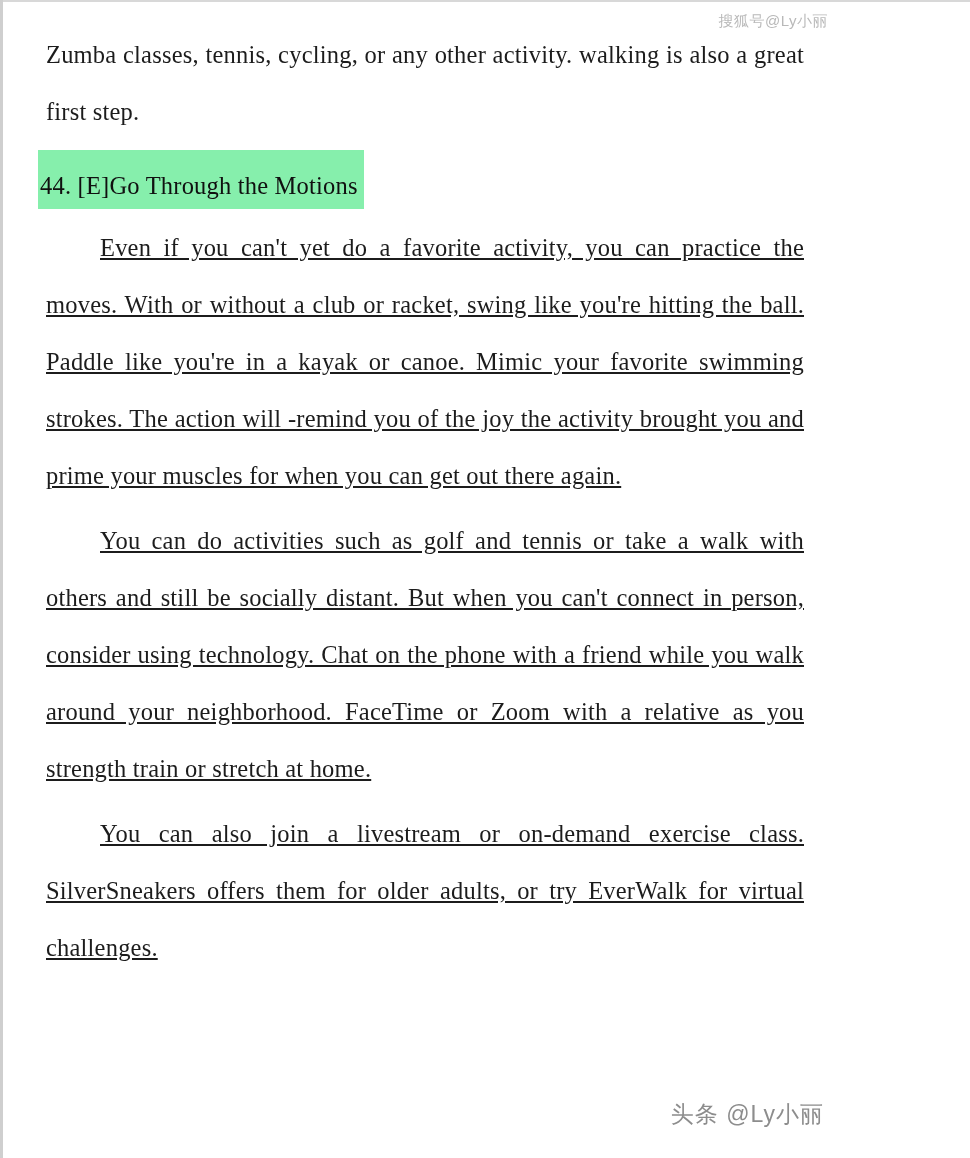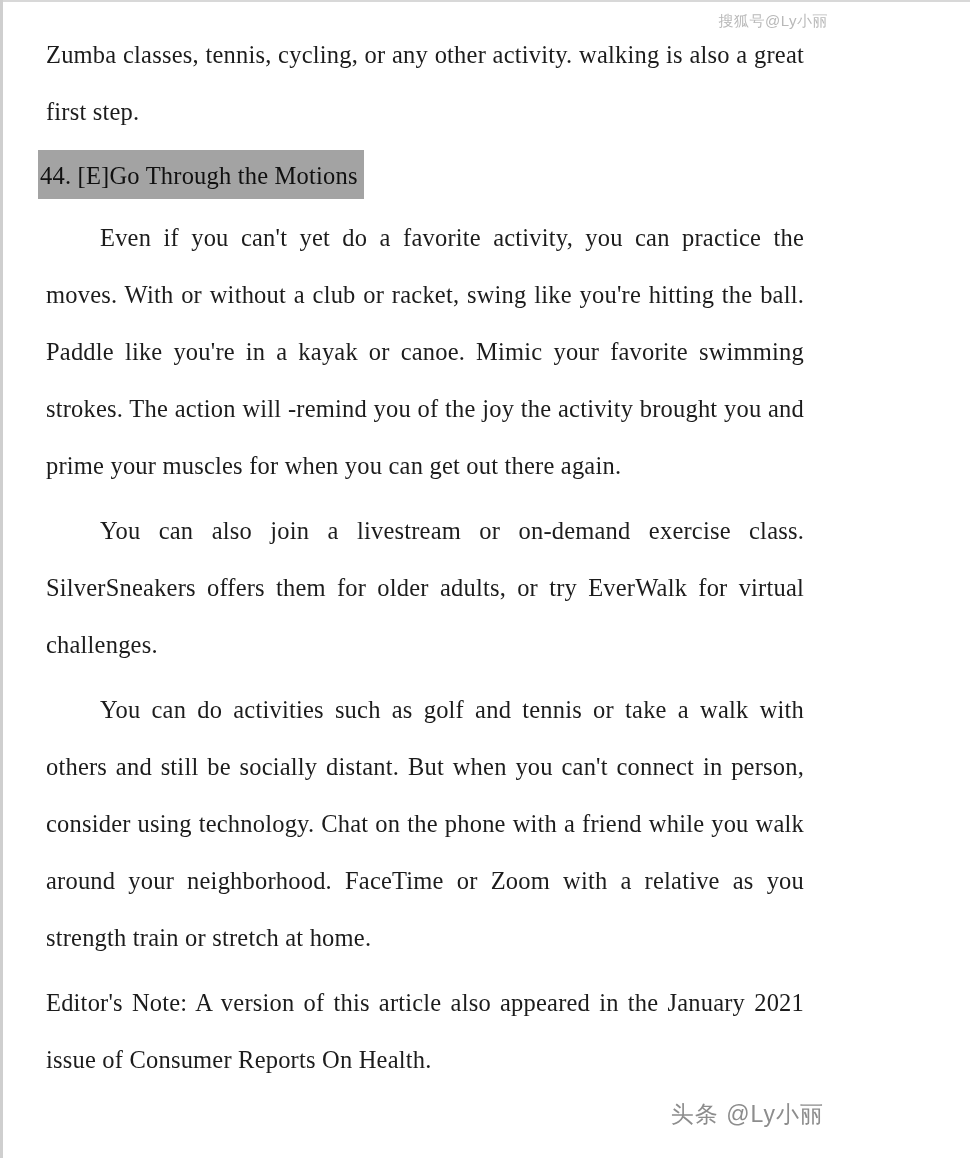--- a/index.html
+++ b/index.html
@@ -62,31 +62,32 @@
   p {
     margin: 8px;
     font-size: 24.5px;
     line-height: 57px;
     letter-spacing: 0.2px;
     text-align: justify;
     text-justify: inter-word;
   }
   p.indent {
     text-indent: 54px;
+    text-decoration: underline;
   }
   p.cont {
     text-indent: 0;
   }
   .heading {
     display: inline-block;
-    background: #a3a3a3;
+    background: #86efac;
     color: #101010;
     font-size: 24.5px;
     line-height: 40px;
-    padding: 6px 6px 3px 2px;
+    padding: 16px 6px 3px 2px;
     margin: 4px 0 2px 0;
     letter-spacing: 0.2px;
   }
   .heading-row {
     line-height: 0;
     margin-top: 6px;
     margin-bottom: 6px;
   }
   .block {
     margin-bottom: 0;
@@ -105,21 +106,20 @@
   <p class="cont block">Zumba classes, tennis, cycling, or any other activity. walking is also a great first step.</p>
 
   <div class="heading-row">
     <span class="heading">44. [E]Go Through the Motions</span>
   </div>
 
   <p class="indent block">Even if you can't yet do a favorite activity, you can practice the moves. With or without a club or racket, swing like you're hitting the ball. Paddle like you're in a kayak or canoe. Mimic your favorite swimming strokes. The action will -remind you of the joy the activity brought you and prime your muscles for when you can get out there again.</p>
 
 
 
+  <p class="indent block">You can do activities such as golf and tennis or take a walk with others and still be socially distant. But when you can't connect in person, consider using technology. Chat on the phone with a friend while you walk around your neighborhood. FaceTime or Zoom with a relative as you strength train or stretch at home.</p>
+
   <p class="indent block">You can also join a livestream or on-demand exercise class. SilverSneakers offers them for older adults, or try EverWalk for virtual challenges.</p>
 
-  <p class="indent block">You can do activities such as golf and tennis or take a walk with others and still be socially distant. But when you can't connect in person, consider using technology. Chat on the phone with a friend while you walk around your neighborhood. FaceTime or Zoom with a relative as you strength train or stretch at home.</p>
-
-  <p class="cont block">Editor's Note: A version of this article also appeared in the January 2021 issue of Consumer Reports On Health.</p>
 
   <div class="watermark-bottom">头条 @Ly小丽</div>
 
 </div>
 
 </body></html>

